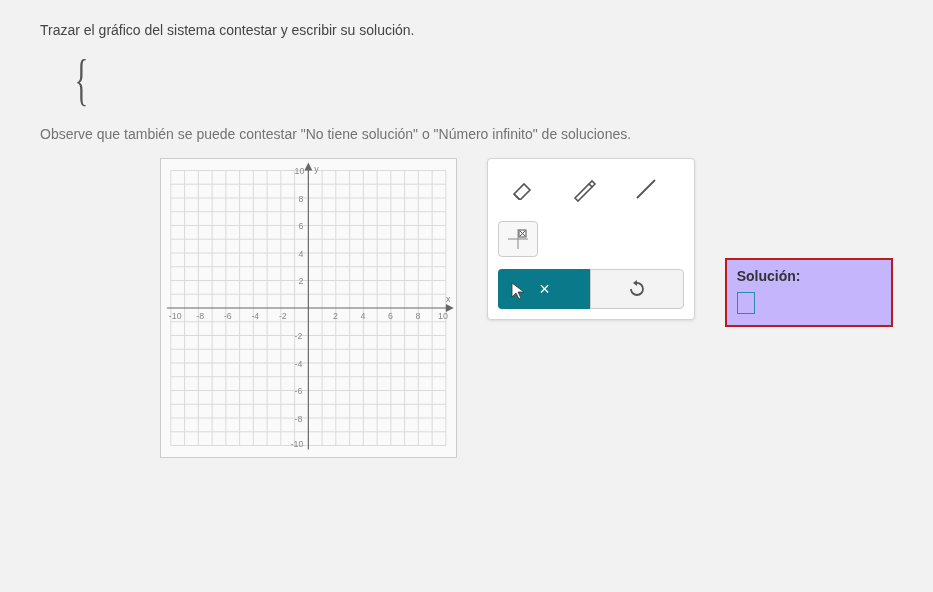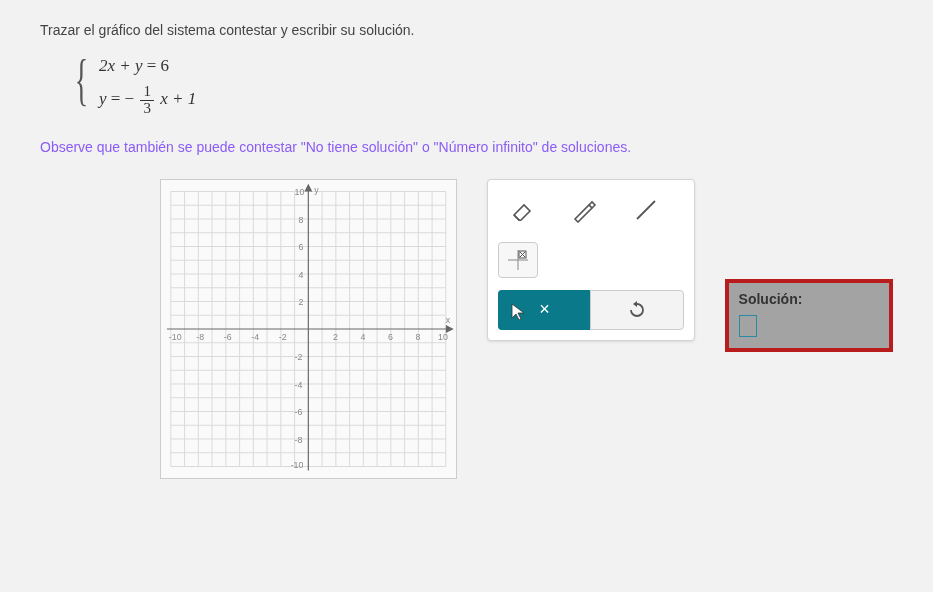--- a/index.html
+++ b/index.html
@@ -37,21 +37,21 @@
     display: inline-flex;
     flex-direction: column;
     vertical-align: middle;
     text-align: center;
     font-size: 15px;
     line-height: 1.05;
     margin: 0 2px;
   }
   .frac .num { border-bottom: 1px solid #333; padding: 0 3px;}
   .frac .den { padding: 0 3px; }
-  .observe { color: #8b5cf6; margin-bottom: 24px; }
+  .observe { color: #737373; margin-bottom: 16px; }
   .workarea {
     display: flex;
     align-items: flex-start;
     gap: 30px;
     padding-left: 120px;
   }
   .graph-box {
     width: 300px;
     height: 300px;
     border: 1px solid #ccc;
@@ -88,22 +88,22 @@
   }
   .act-btn:first-child{ border-radius: 4px 0 0 4px; border-right:none;}
   .act-btn:last-child{ border-radius: 0 4px 4px 0;}
   .act-btn.primary { background:#0a7a8a; color:#fff; border-color:#0a7a8a;}
   .cursor-overlay{
     position:absolute;
     width:16px;height:20px;
     pointer-events:none;
   }
   .solution-box {
-    border: 4px solid #b91c1c;
-    background: #a3a3a3;
+    border: 2px solid #b91c1c;
+    background: #c4b5fd;
     padding: 8px 10px;
     width: 170px;
     margin-top: 100px;
   }
   .solution-box .label { font-weight: bold; margin-bottom: 8px;}
   .answer-slot {
     width: 18px; height: 22px;
     border: 1px solid #2a8aa8;
     display:inline-block;
   }
@@ -113,36 +113,20 @@
     font-family: Arial, sans-serif;
   }
 </style>
 </head>
 <body>
 
 <p class="prompt">Trazar el gráfico del sistema contestar y escribir su solución.</p>
 
 <div class="system">
   <span class="brace">{</span>
-  <div class="eqs">
-    <div class="eq">
-      <span>2x + y</span>
-      <span class="n"> = </span>
-      <span class="n">6</span>
-    </div>
-    <div class="eq">
-      <span>y</span>
-      <span class="n"> = − </span>
-      <span class="frac">
-        <span class="num n">1</span>
-        <span class="den n">3</span>
-      </span>
-      <span>x + 1</span>
-    </div>
-  </div>
 </div>
 
 <p class="observe">Observe que también se puede contestar "No tiene solución" o "Número infinito" de soluciones.</p>
 
 <div class="workarea">
 
   <div class="graph-box">
     <svg viewBox="0 0 300 300">
 
       <g stroke="#d9d9d9" stroke-width="1">

